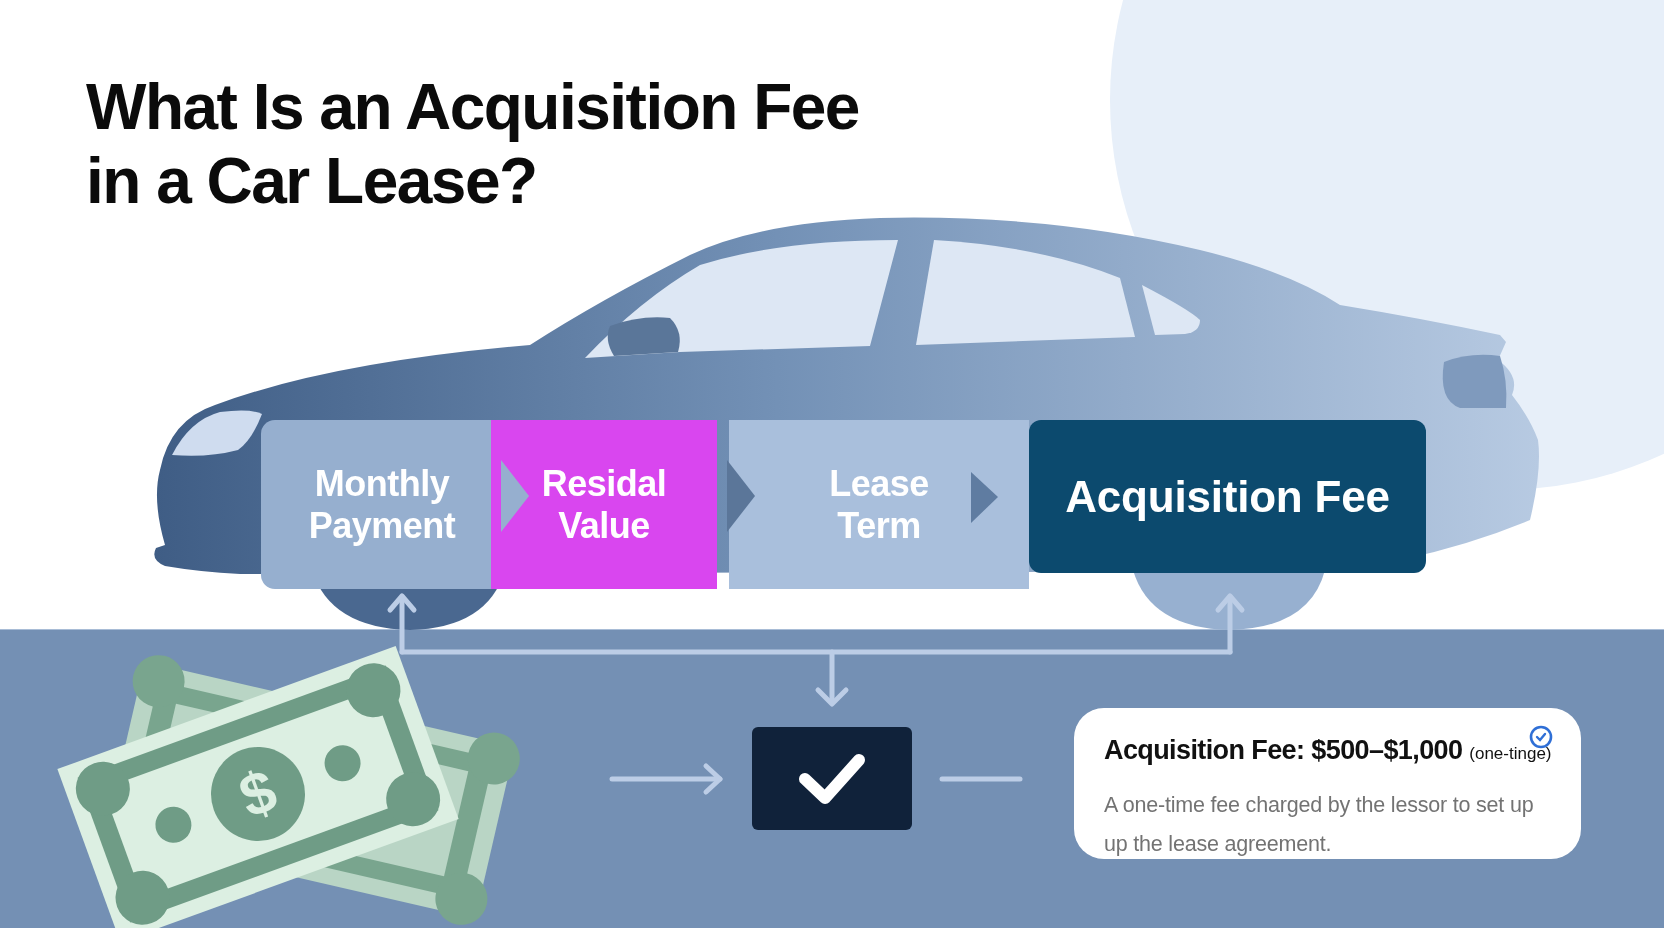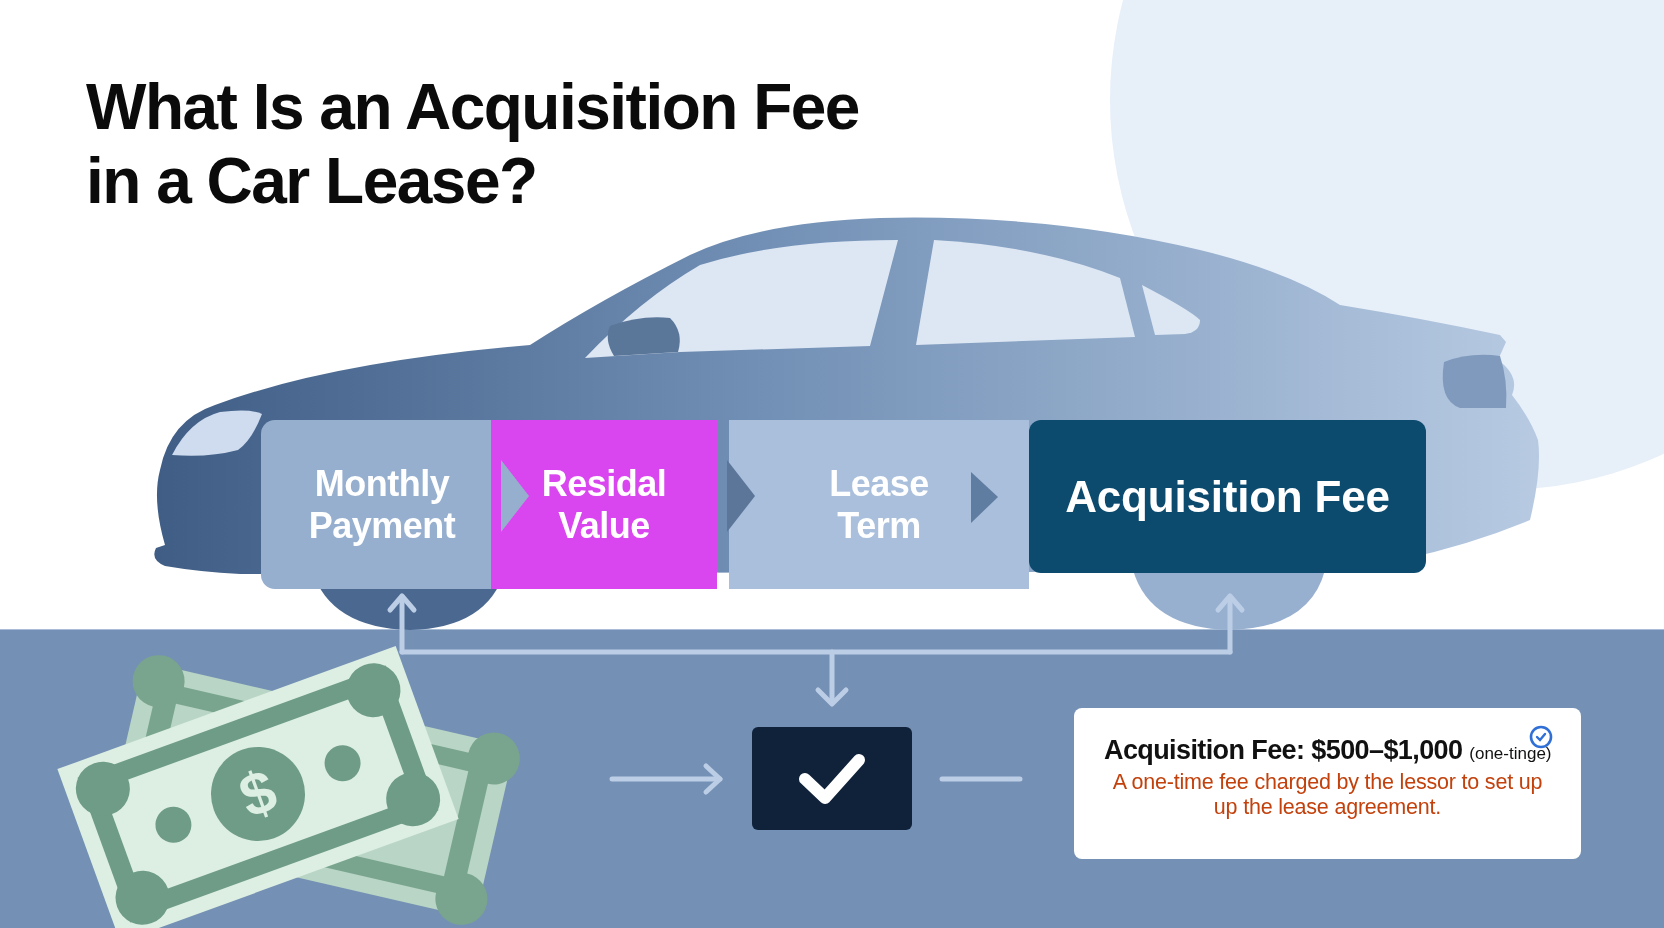--- a/index.html
+++ b/index.html
@@ -41,27 +41,26 @@
   }
 
   .check-box {
     position: absolute; left: 752px; top: 727px; width: 160px; height: 103px;
     background: #10223a; border-radius: 6px;
     display: flex; align-items: center; justify-content: center;
   }
 
   .info-card {
     position: absolute; left: 1074px; top: 708px; width: 507px; height: 151px;
-    background: #ffffff; border-radius: 8px; box-sizing: border-box;
+    background: #ffffff; border-radius: 30px; box-sizing: border-box;
     padding: 27px 30px 0 30px;
-    text-align: center;
   }
   .info-head { font-size: 27px; font-weight: 700; color: #111; letter-spacing: -0.6px; white-space: nowrap; }
   .info-head .note { font-size: 17px; font-weight: 400; letter-spacing: 0; }
-  .info-body { margin-top: 4px; font-size: 21.5px; line-height: 25px; color: #c2410c; letter-spacing: -0.2px; }
+  .info-body { margin-top: 20px; font-size: 21.5px; line-height: 39px; color: #737373; letter-spacing: -0.2px; }
   .info-icon { position: absolute; right: 27px; top: 16px; }
 
   svg.overlay { position: absolute; left: 0; top: 0; pointer-events: none; }
 </style>
 </head>
 <body>
 
 <div class="bg-circle"></div>
 <div class="floor"></div>
 

